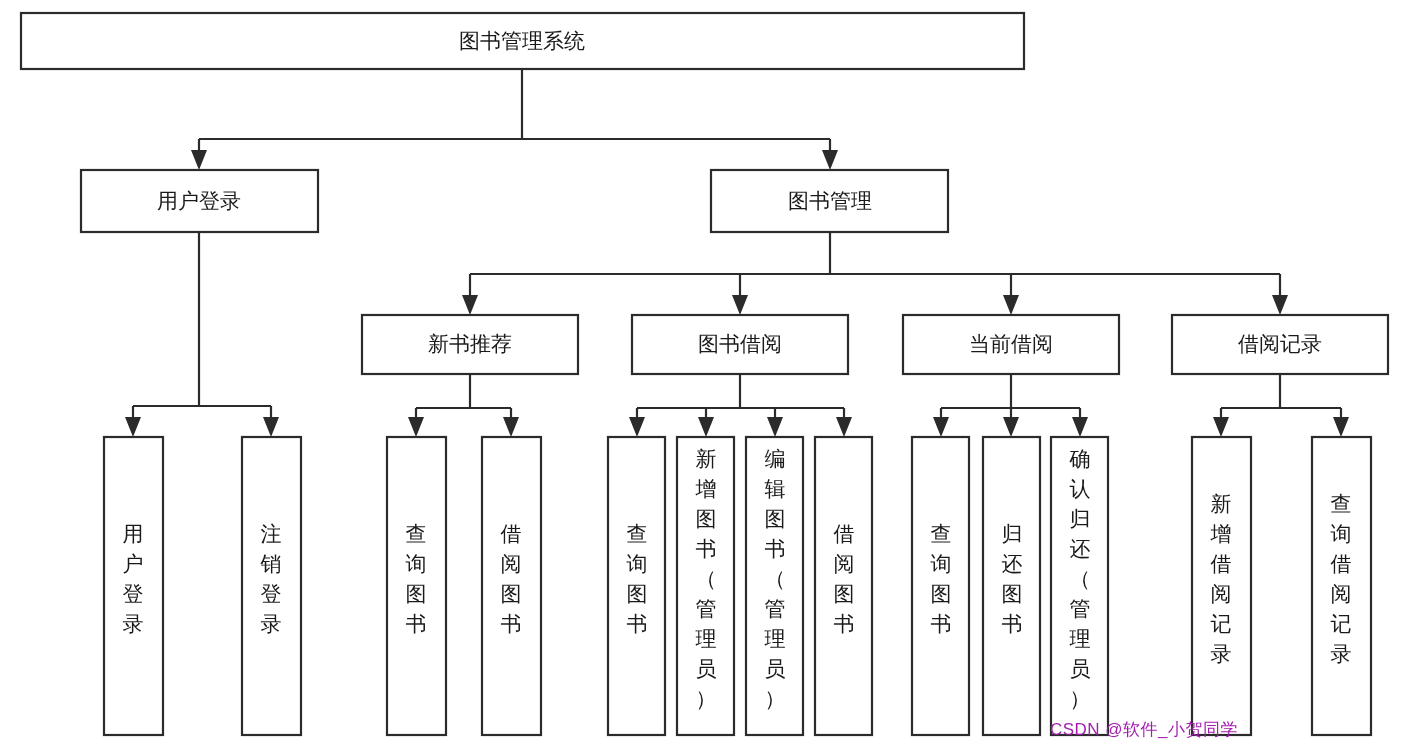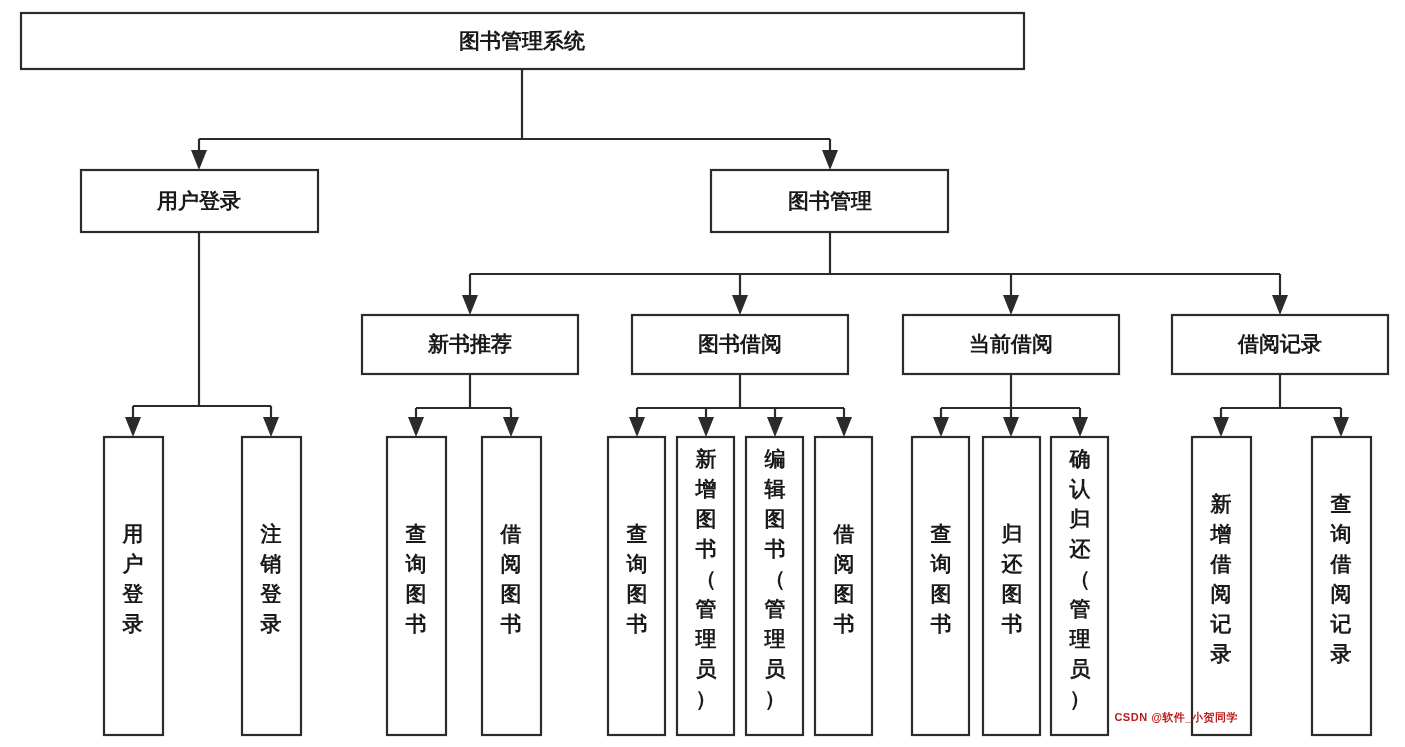--- a/index.html
+++ b/index.html
@@ -11,21 +11,20 @@
     width: 1405px;
     height: 747px;
     font-family: "Liberation Sans", sans-serif;
     overflow: hidden;
   }
   #diagram-root {
     position: relative;
     width: 1252px;
     height: 747px;
     background: #ffffff;
-    font-weight: bold;
   }
   svg.diagram-canvas {
     position: absolute;
     left: 0;
     top: 0;
     width: 1405px;
     height: 747px;
   }
   .node-box {
     fill: #ffffff;
@@ -50,24 +49,24 @@
   }
   .node-label-v {
     font-family: "Liberation Sans", sans-serif;
     font-size: 21px;
     fill: #1a1a1a;
     text-anchor: middle;
   }
   .watermark {
     position: absolute;
     right: 14px;
-    bottom: 22px;
-    font-family: "Liberation Sans", sans-serif;
-    font-size: 11px;
-    color: #b91c1c;
+    bottom: 6px;
+    font-family: "Liberation Sans", sans-serif;
+    font-size: 17px;
+    color: #a21caf;
     letter-spacing: 0.5px;
     white-space: nowrap;
     user-select: none;
   }
 </style>
 </head>
 <body>
 
 <div id="diagram-root">
 

